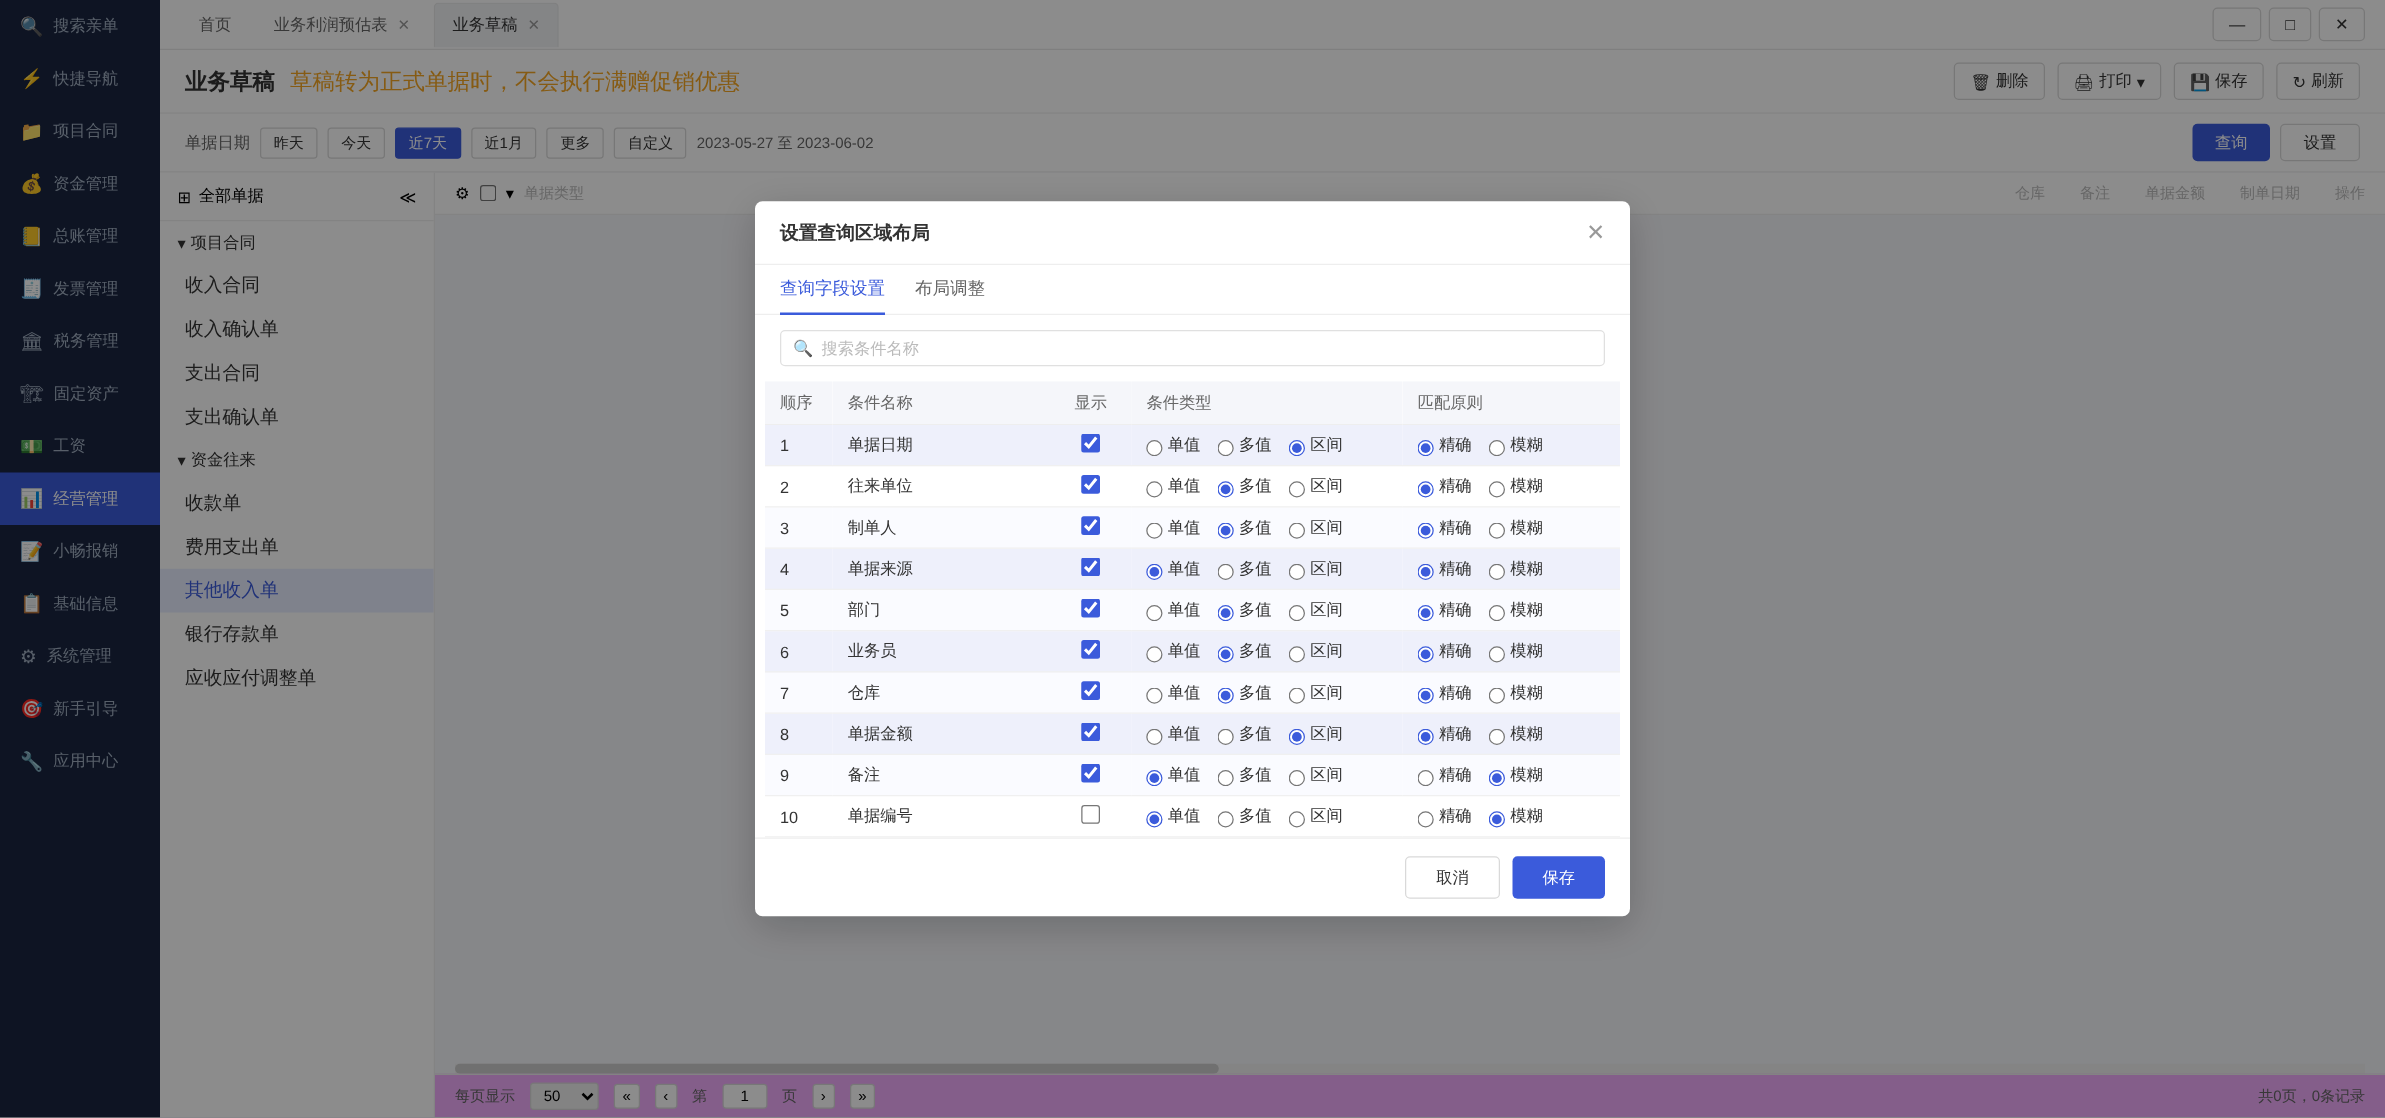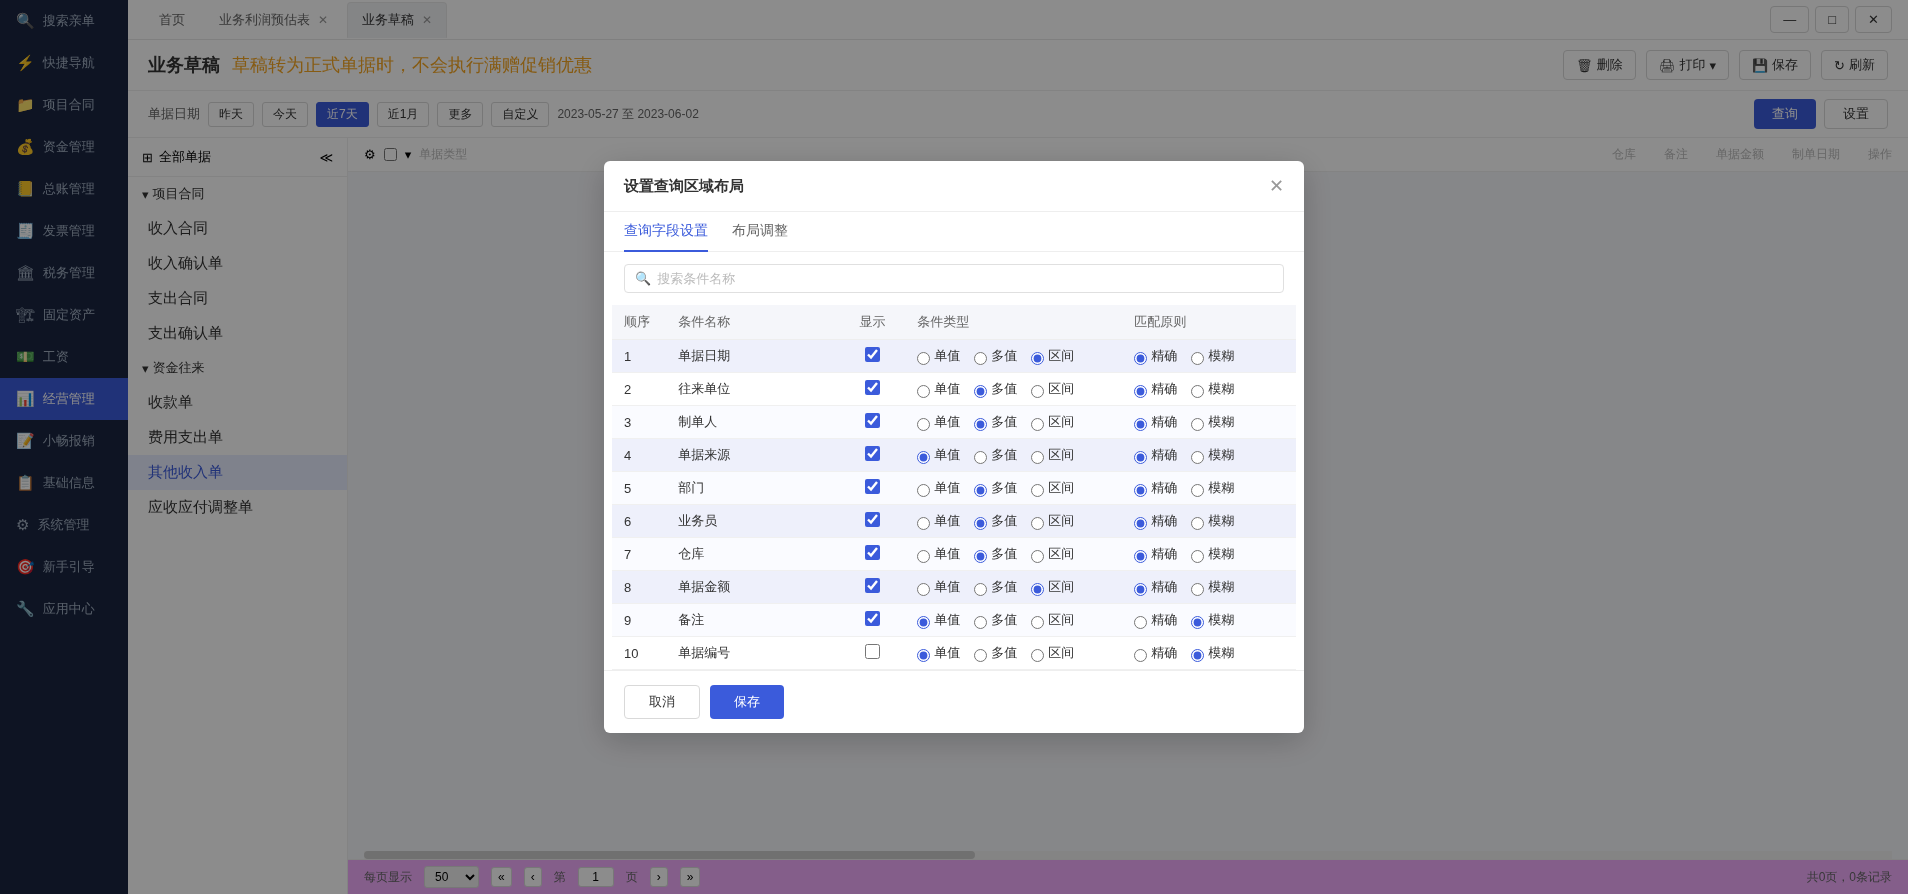--- a/index.html
+++ b/index.html
@@ -281,21 +281,21 @@
       padding: 7px 12px;
       color: #333;
     }
     .radio-group { display: flex; align-items: center; gap: 14px; }
     .radio-item { display: flex; align-items: flex-end; gap: 4px; cursor: pointer; }
     .radio-item input[type=radio] { accent-color: #3b5bdb; cursor: pointer; }
     .checkbox-item { display: flex; align-items: center; justify-content: center; }
     .checkbox-item input[type=checkbox] { accent-color: #3b5bdb; width: 15px; height: 15px; cursor: pointer; }
 
     .dialog-footer {
-      display: flex; 
+      display: flex; justify-content: flex-end;
       padding: 14px 20px;
       border-top: 1px solid #eee;
       gap: 10px;
     }
     .btn-cancel {
       padding: 7px 24px;
       border: 1px solid #d9d9d9;
       border-radius: 4px;
       background: #fff;
       cursor: pointer;
@@ -465,20 +465,21 @@
         <div class="left-panel-item">支出确认单</div>
       </div>
       <div class="left-panel-group">
         <div class="left-panel-group-header">
           <span>▾</span>
           <span>资金往来</span>
         </div>
         <div class="left-panel-item">收款单</div>
         <div class="left-panel-item">费用支出单</div>
         <div class="left-panel-item active">其他收入单</div>
+        <div class="left-panel-item">银行存款单</div>
         <div class="left-panel-item">应收应付调整单</div>
       </div>
     </div>
 
     <div class="table-area">
       <div class="table-toolbar">
         <span>⚙</span>
         <input type="checkbox" style="">
         <span>▾</span>
         <span style="color:#bbb; font-size:12px;">单据类型</span>

